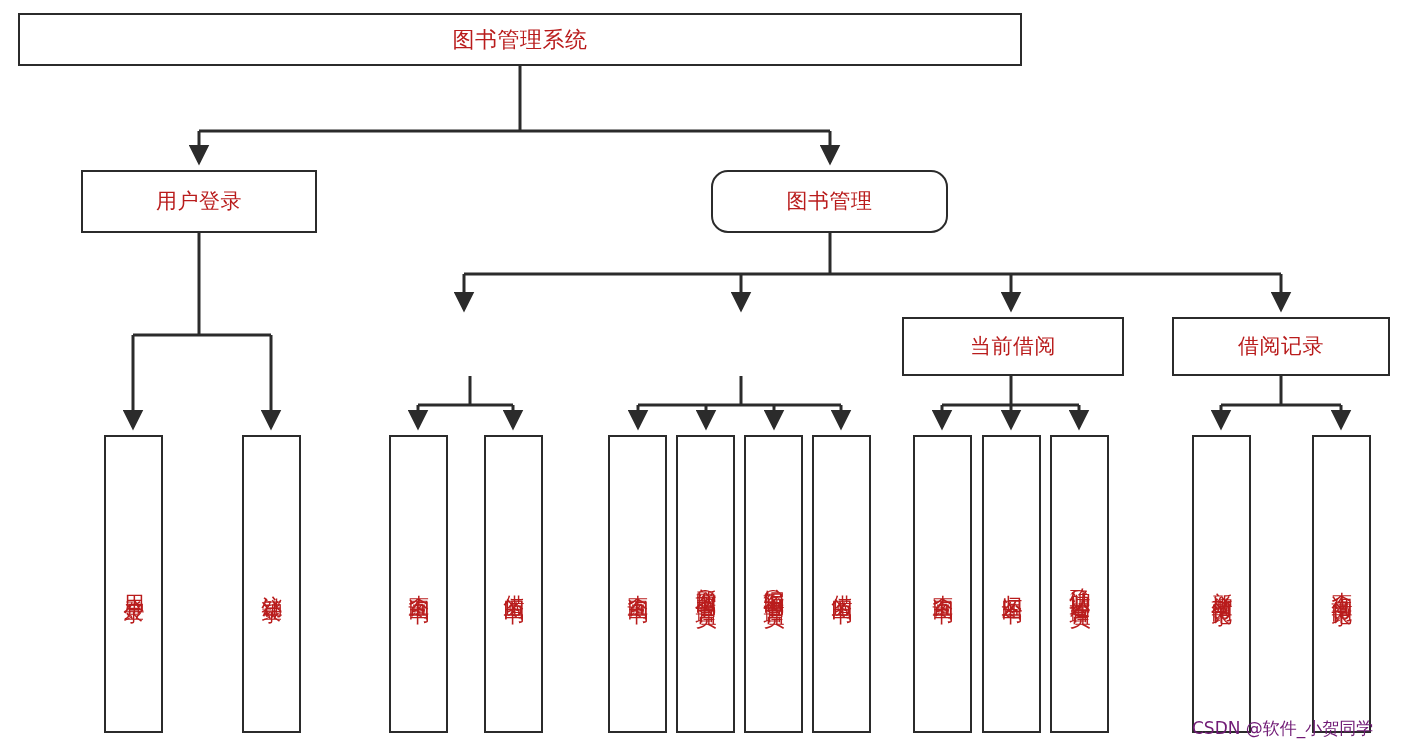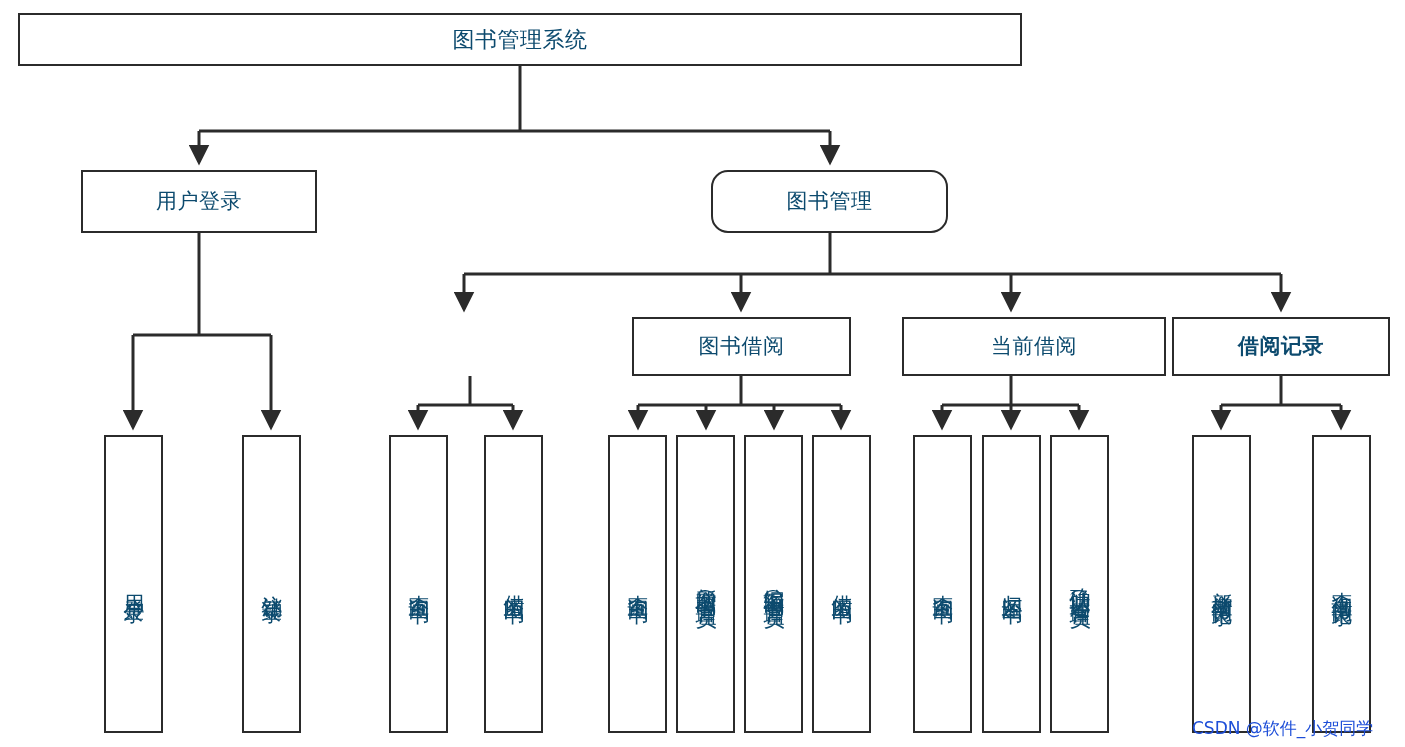--- a/index.html
+++ b/index.html
@@ -27,21 +27,21 @@
     pointer-events: none;
   }
   .node {
     position: absolute;
     box-sizing: border-box;
     background: #ffffff;
     border: 2px solid #2b2b2b;
     display: flex;
     align-items: center;
     justify-content: center;
-    color: #0c4a6e;
+    color: #b91c1c;
     z-index: 2;
   }
   .node .label {
     display: block;
     text-align: center;
     line-height: 1.08;
     white-space: pre;
   }
   
   .node.horiz .label {
@@ -59,21 +59,21 @@
   .node.vert .label {
     writing-mode: vertical-rl;
     text-orientation: upright;
     font-size: 21px;
     line-height: 1.0;
     letter-spacing: 3px;
     white-space: normal;
   }
   .watermark {
     position: absolute;
-    color: #1d4ed8;
+    color: #701a75;
     font-size: 17px;
     white-space: nowrap;
     z-index: 3;
     font-family: "DejaVu Sans", "Liberation Sans", sans-serif;
   }
 </style>
 </head>
 <body>
 
 <div id="canvas">
@@ -135,29 +135,26 @@
 
   <div class="node horiz" style="left:81px; top:170px; width:236px; height:63px;">
     <span class="label">用户登录</span>
   </div>
 
   <div class="node horiz" style="left:711px; top:170px; width:237px; height:63px;border-radius:17px;">
     <span class="label">图书管理</span>
   </div>
 
 
-  <div class="node horiz" style="left:632px; top:317px; width:219px; height:59px;">
-    <span class="label">图书借阅</span>
-  </div>
-
-  <div class="node horiz" style="left:902px; top:317px; width:264px; height:59px;">
+
+  <div class="node horiz" style="left:902px; top:317px; width:222px; height:59px;">
     <span class="label">当前借阅</span>
   </div>
 
-  <div class="node horiz" style="left:1172px; top:317px; width:218px; height:59px;font-weight:bold;">
+  <div class="node horiz" style="left:1172px; top:317px; width:218px; height:59px;">
     <span class="label">借阅记录</span>
   </div>
 
   <div class="node vert" style="left:104px; top:435px; width:59px; height:298px;">
     <span class="label">用户登录</span>
   </div>
 
   <div class="node vert" style="left:242px; top:435px; width:59px; height:298px;">
     <span class="label">注销登录</span>
   </div>

